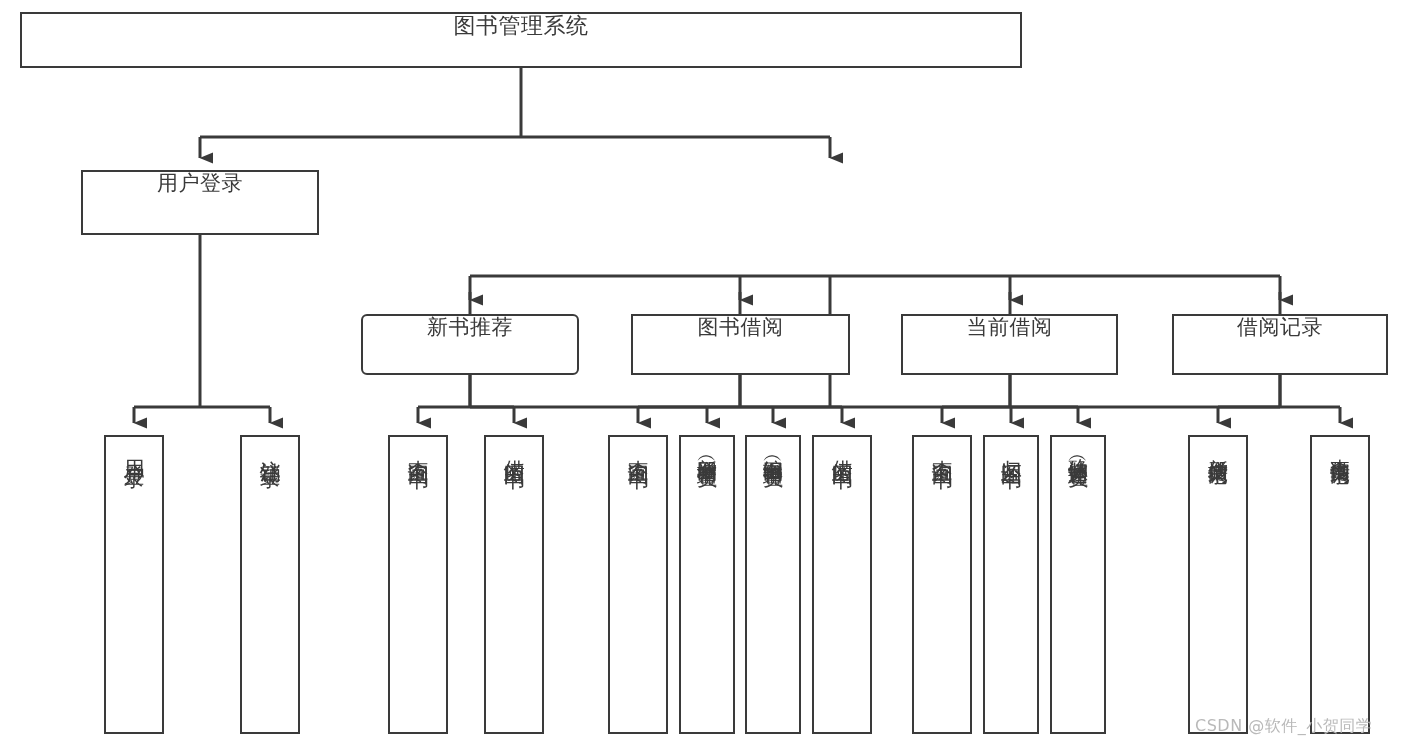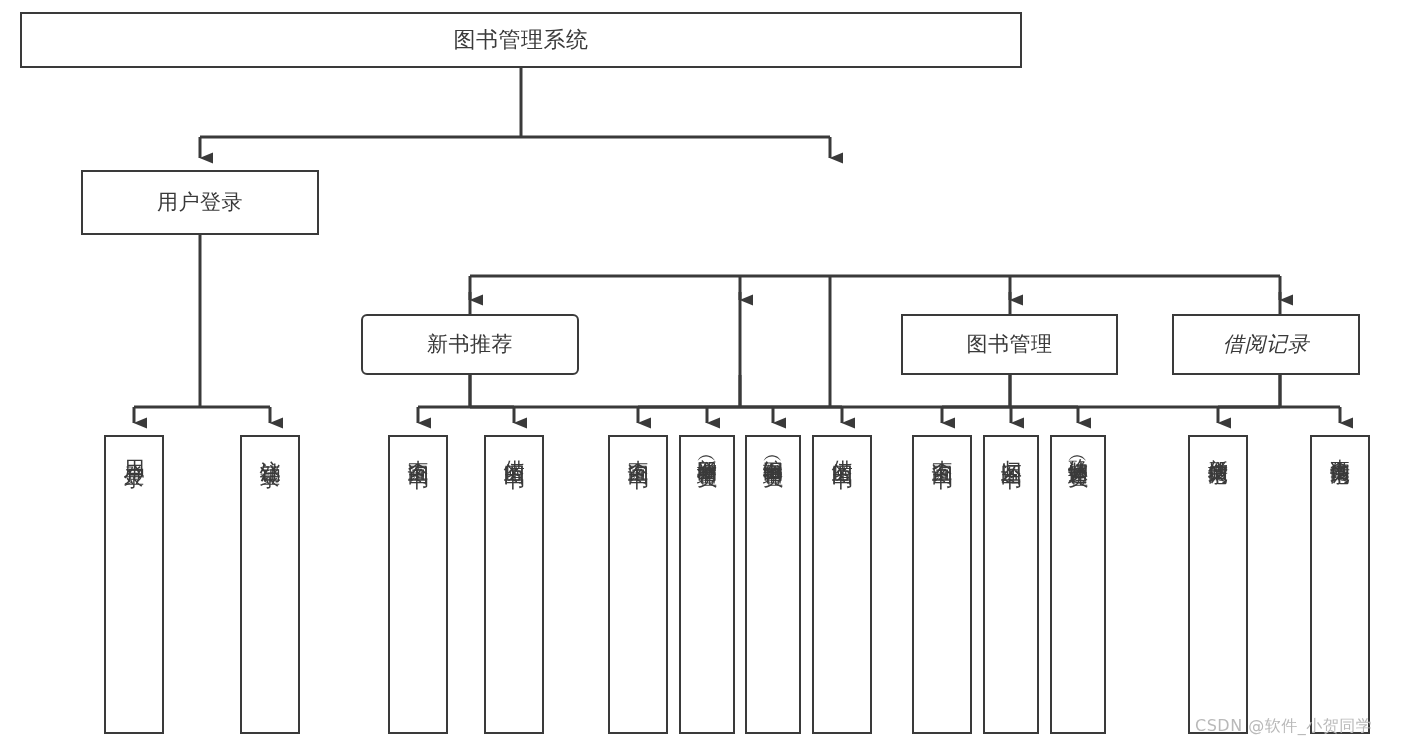--- a/index.html
+++ b/index.html
@@ -11,21 +11,21 @@
   }
   #canvas{position:absolute;left:0;top:0;width:1405px;height:747px;}
   #svg-layer{position:absolute;left:0;top:0;width:1405px;height:747px;}
 
   .node{
     position:absolute;
     box-sizing:border-box;
     background:#ffffff;
     border:2px solid #3a3a3a;
     display:flex;
-    align-items:center;
+    align-items:flex-start;
     justify-content:center;
     color:#3a3a3a;
   }
   .node .lbl{
     display:block;
     line-height:1.05;
     letter-spacing:0.5px;
     white-space:nowrap;
   }
   
@@ -143,24 +143,27 @@
     <span class="lbl">图书管理系统</span>
   </div>
 
   <div class="node h" id="node-l1-0" style="left: 81px; top: 170px; width: 238px; height: 65px;">
     <span class="lbl">用户登录</span>
   </div>
 
   <div class="node h" id="node-l2-0" style="left: 361px; top: 314px; width: 218px; height: 61px; border-radius: 6px;">
     <span class="lbl">新书推荐</span>
   </div>
+  <div class="node h" id="node-l2-1" style="left: 631px; top: 314px; width: 219px; height: 61px;">
+    <span class="lbl">图书借阅</span>
+  </div>
   <div class="node h" id="node-l2-2" style="left: 901px; top: 314px; width: 217px; height: 61px;">
-    <span class="lbl">图书管理</span>
-  </div>
-  <div class="node h" id="node-l2-3" style="left: 1172px; top: 314px; width: 188px; height: 61px; font-style: italic;">
+    <span class="lbl">当前借阅</span>
+  </div>
+  <div class="node h" id="node-l2-3" style="left: 1172px; top: 314px; width: 216px; height: 61px;">
     <span class="lbl">借阅记录</span>
   </div>
 
   <div class="node v" id="node-leaf-0" style="left: 104px; top: 435px; width: 60px; height: 299px;">
     <span class="lbl">用户登录</span>
   </div>
   <div class="node v" id="node-leaf-1" style="left: 240px; top: 435px; width: 60px; height: 299px;">
     <span class="lbl">注销登录</span>
   </div>
   <div class="node v" id="node-leaf-2" style="left: 388px; top: 435px; width: 60px; height: 299px;">

